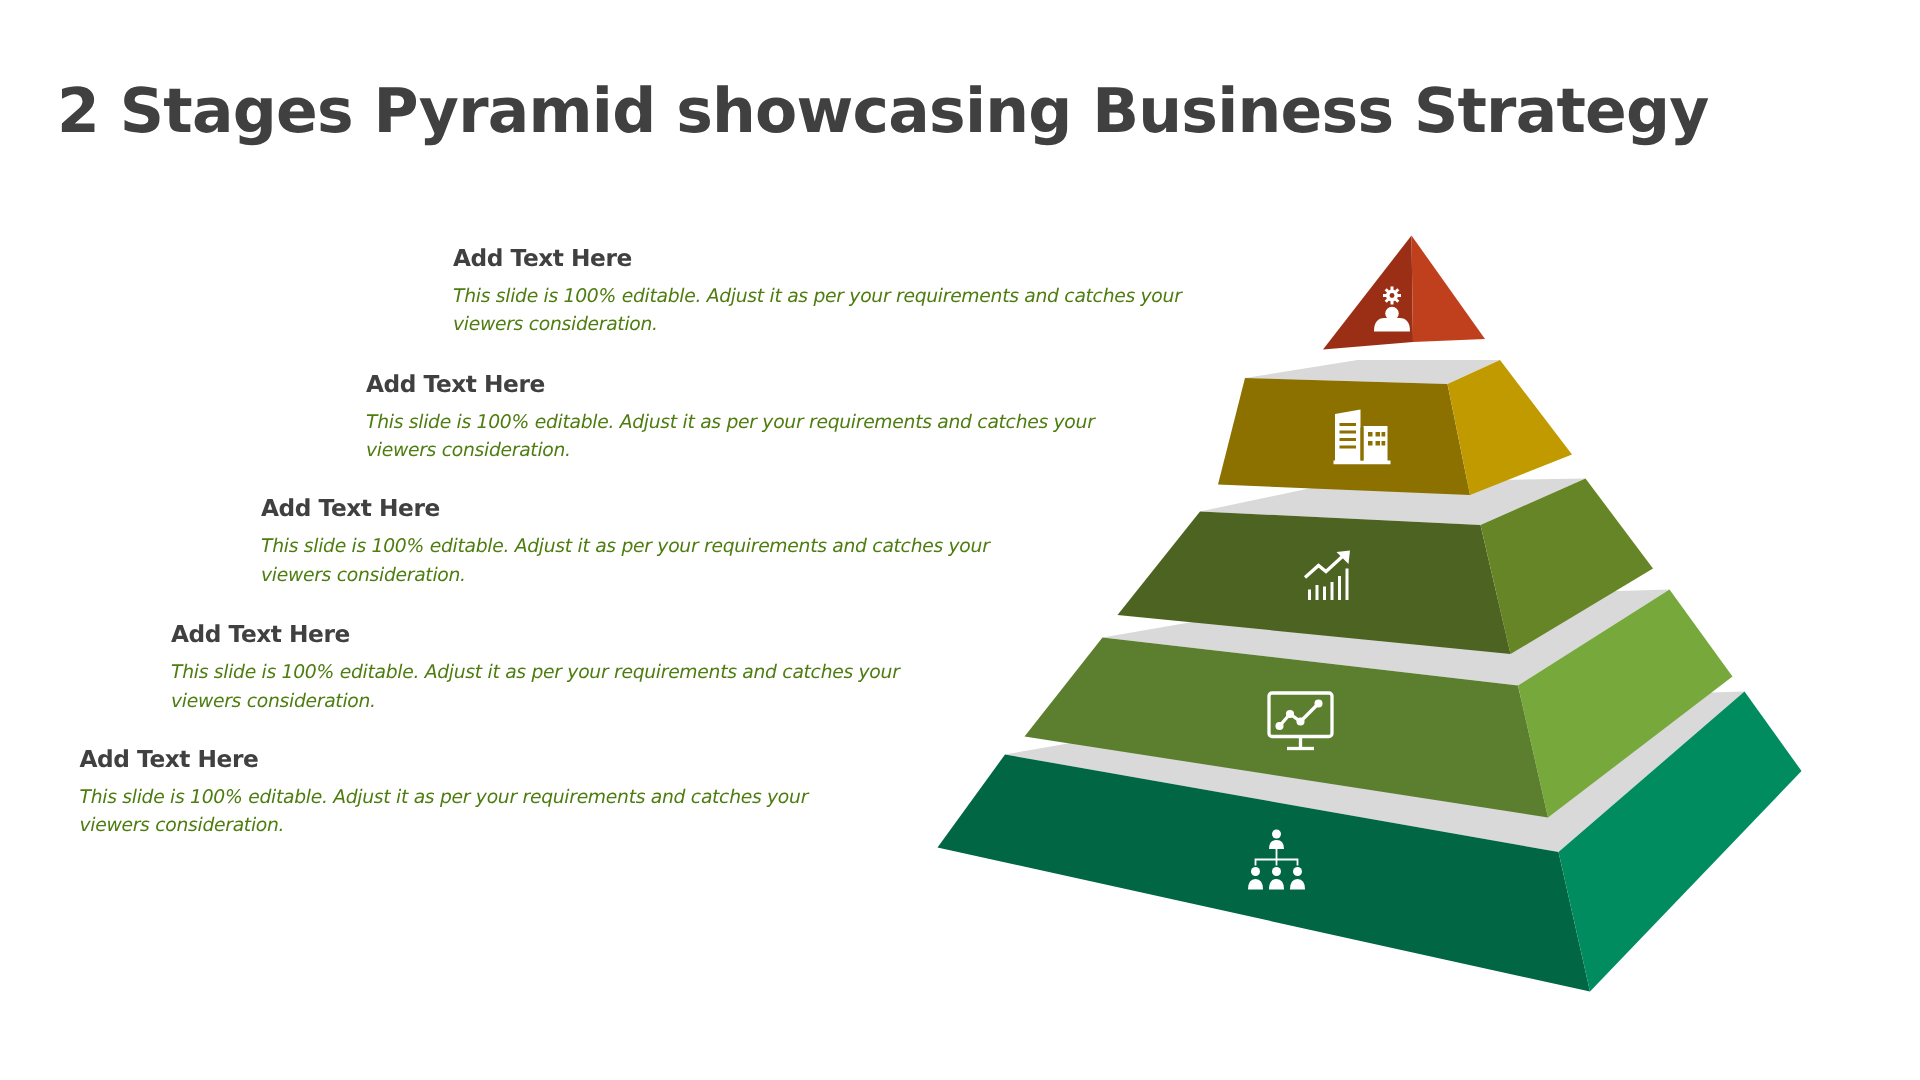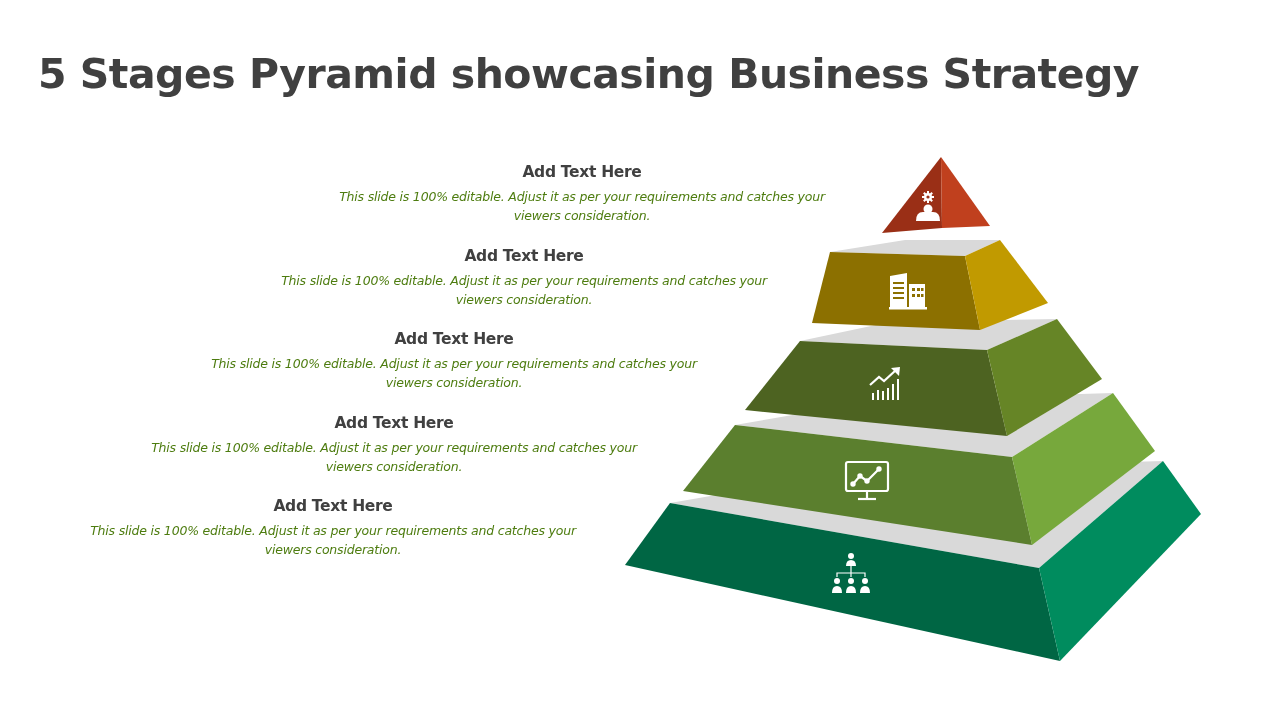--- a/index.html
+++ b/index.html
@@ -1,26 +1,26 @@
 <!DOCTYPE html>
 <html><head>
 <meta charset="utf-8">
 <style>
   html, body { margin:0; padding:0; }
   body { width:1280px; height:720px; background:#ffffff; position:relative; overflow:hidden; font-family:"Liberation Sans", sans-serif; }
   .title { position:absolute; left:38px; top:50px; font-family:"DejaVu Sans", sans-serif; font-weight:bold; font-size:41px; letter-spacing:-0.5px; color:#404040; white-space:nowrap; }
   .pyramid { position:absolute; left:0; top:0; width:1280px; height:720px; }
-  .label { position:absolute; text-align:center; }
+  .label { position:absolute; text-align:left; }
   .label .heading { font-family:"DejaVu Sans", sans-serif; font-weight:bold; font-size:15.5px; color:#404040; line-height:20px; letter-spacing:-0.3px; }
   .label .desc { font-family:"DejaVu Sans", sans-serif; font-style:italic; font-size:12.5px; color:#4d7c0f; line-height:19px; margin-top:5px; letter-spacing:-0.2px; }
 </style>
 </head>
 <body>
 
-<div class="title">5 Stages Pyramid showcasing Business Strategy</div>
+<div class="title">2 Stages Pyramid showcasing Business Strategy</div>
 
 <svg class="pyramid" viewBox="0 0 1280 720" width="1280" height="720">
 
   <g>
     <polygon points="670,503 1039,568 1163,461 860,470" fill="#D9D9D9"></polygon>
     <polygon points="670,503 1039,568 1060,661 625,565" fill="#006644"></polygon>
     <polygon points="1039,568 1163,461 1201,514 1060,661" fill="#008C5E"></polygon>
   </g>
 
   <g>

